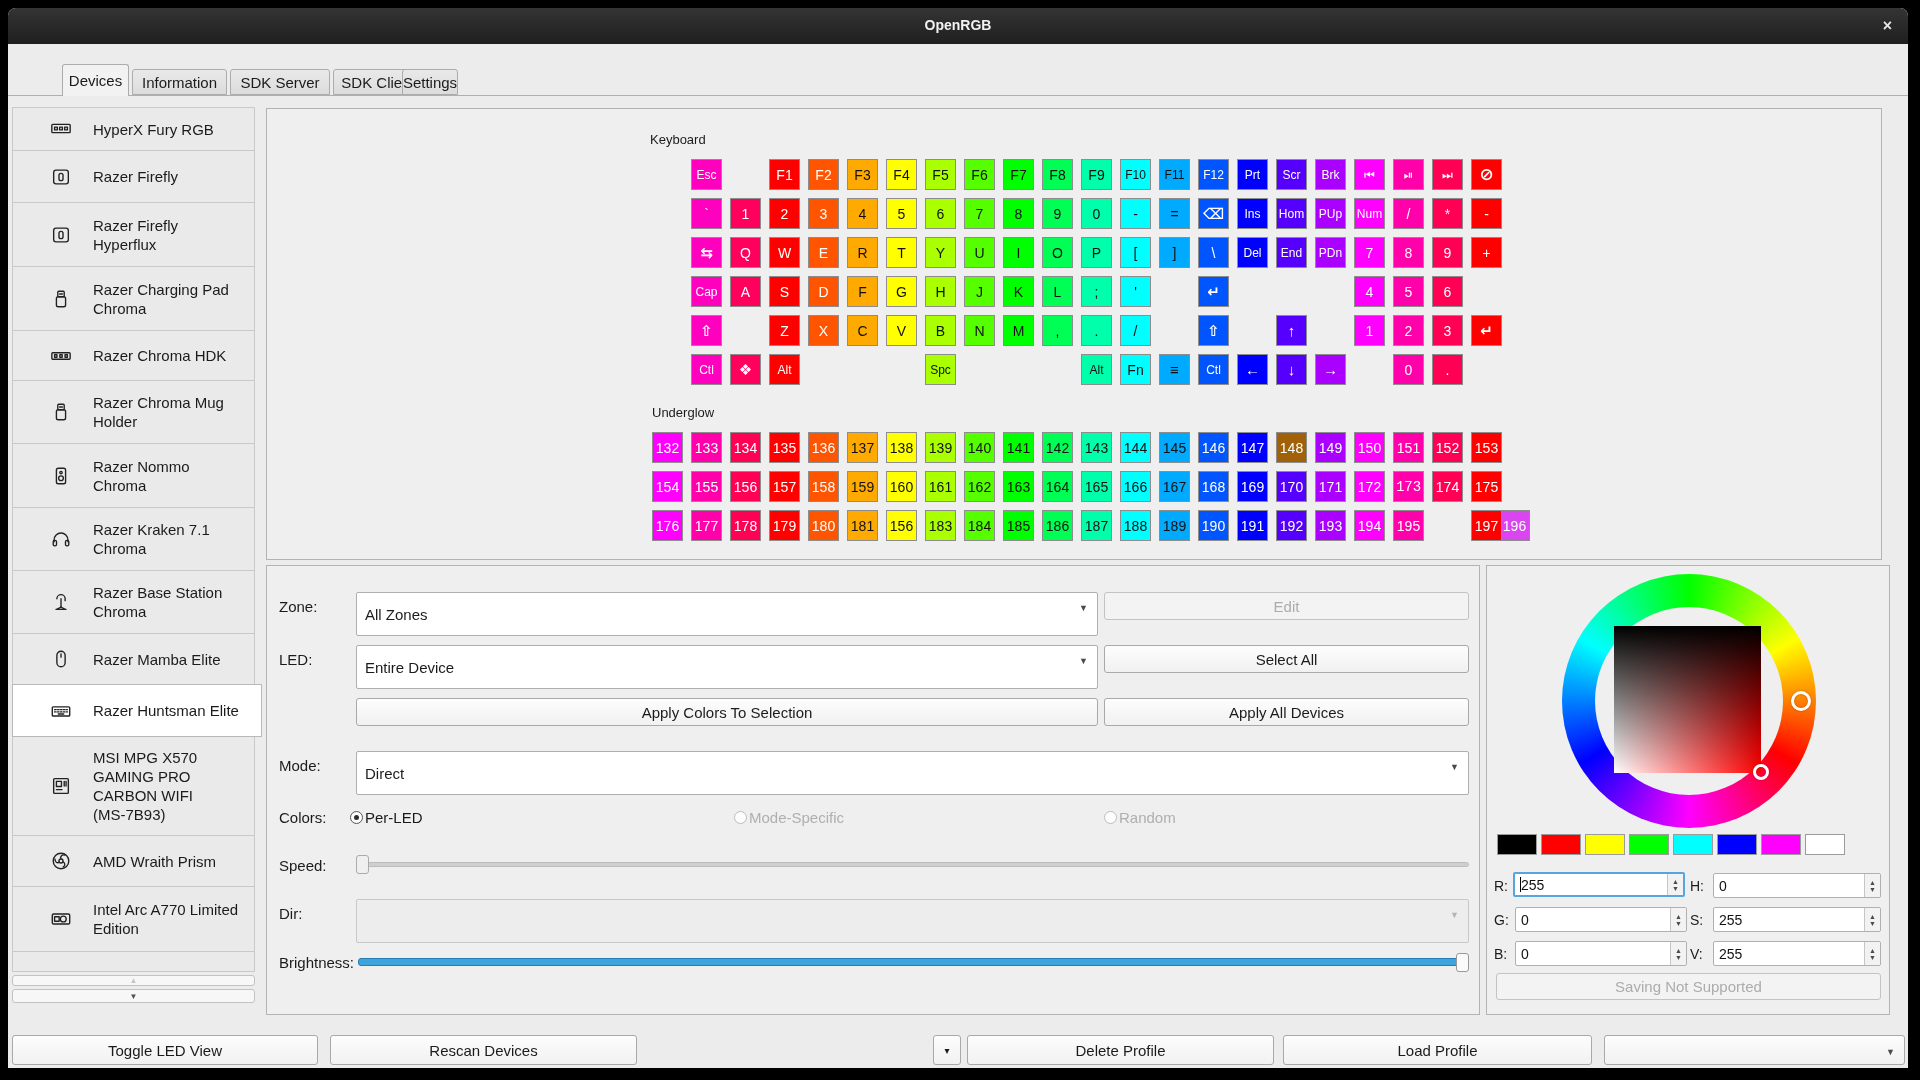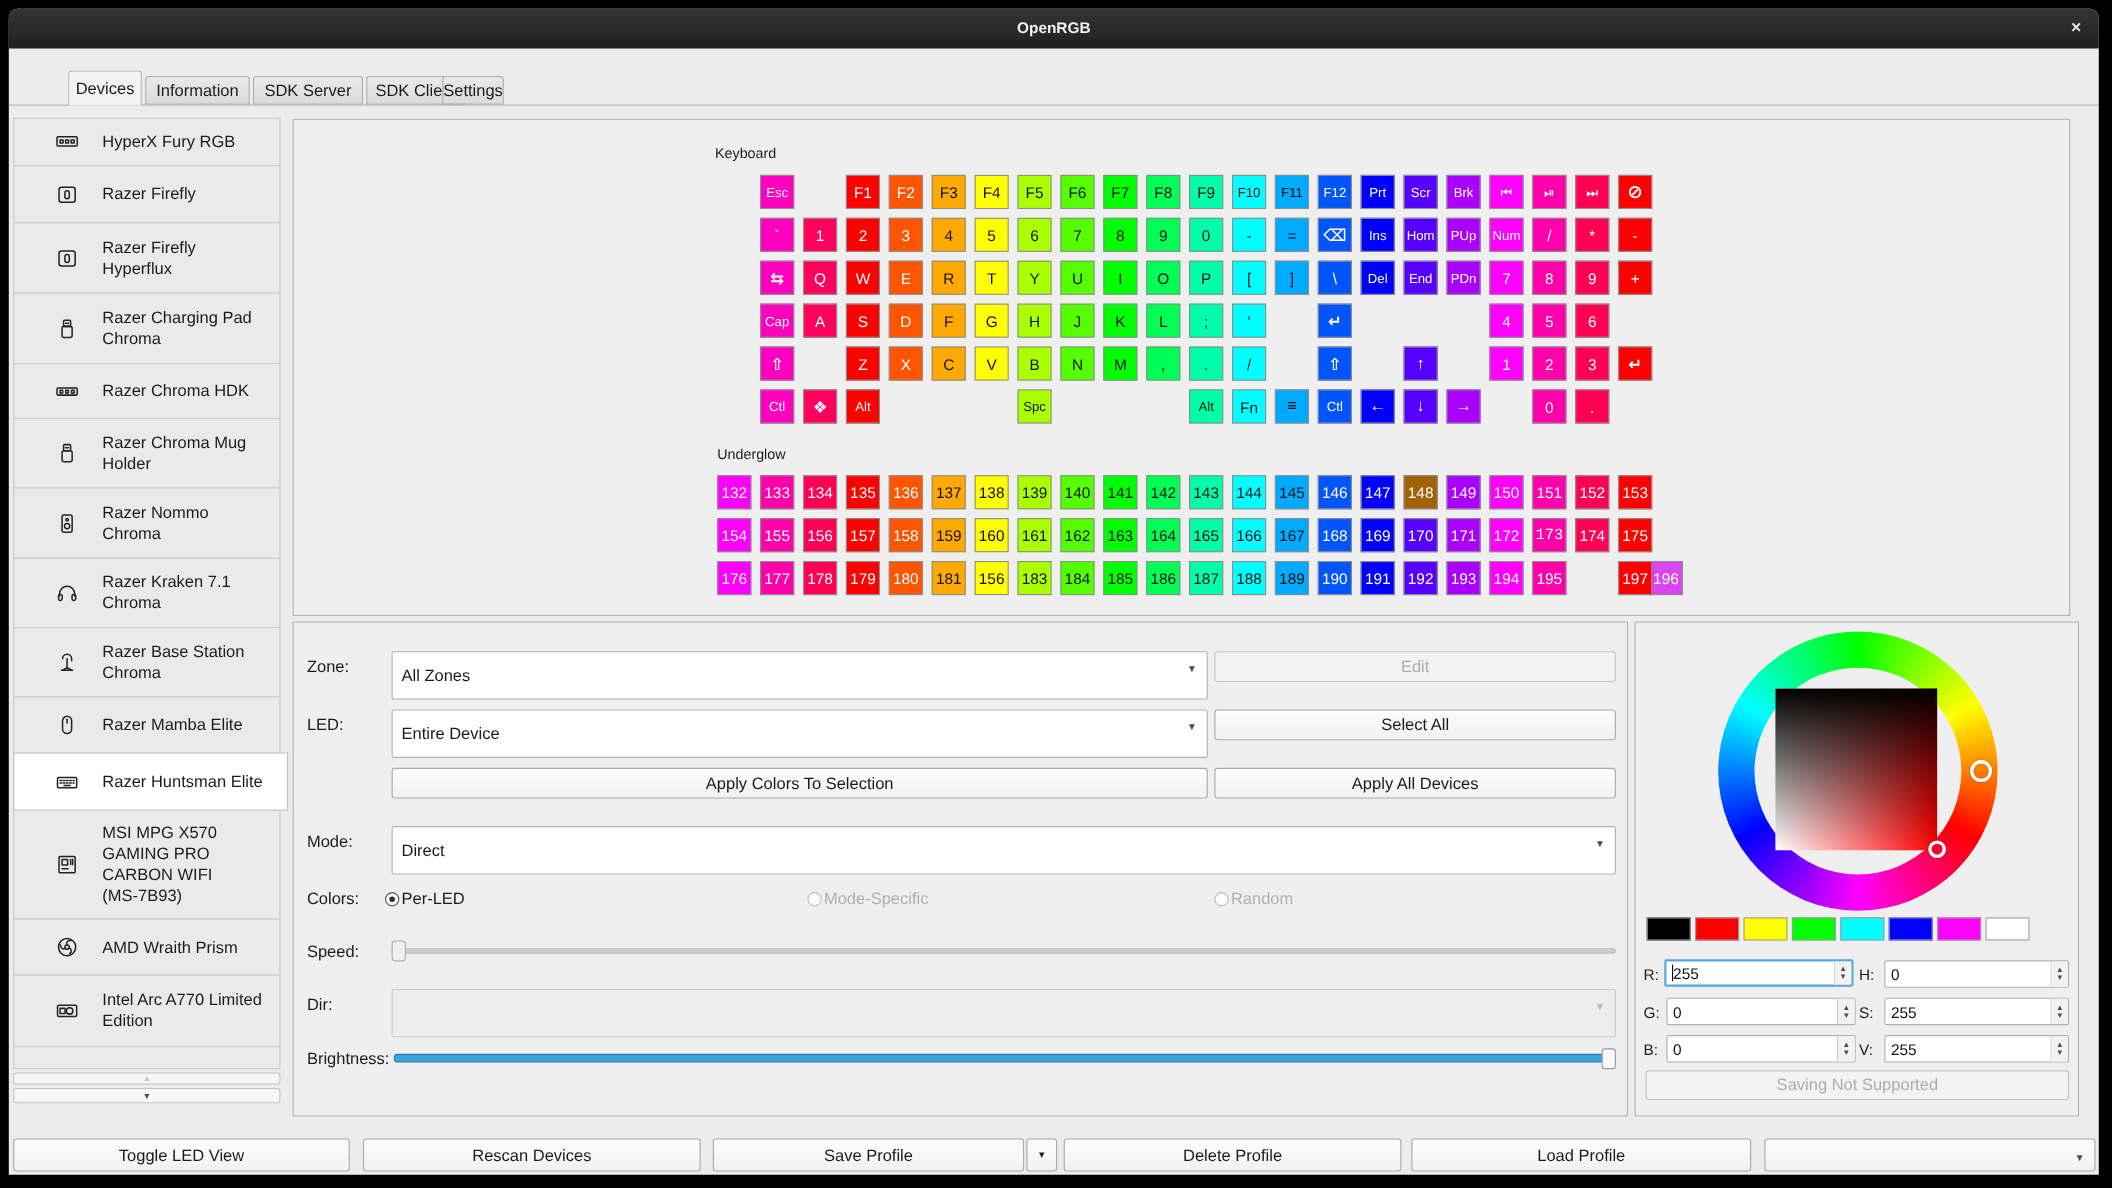--- a/index.html
+++ b/index.html
@@ -521,21 +521,20 @@
       <div class="swatch" style="left: 98px; background: rgb(255, 255, 0);"></div>
       <div class="swatch" style="left: 142px; background: rgb(0, 255, 0);"></div>
       <div class="swatch" style="left: 186px; background: rgb(0, 255, 255);"></div>
       <div class="swatch" style="left: 230px; background: rgb(0, 0, 255);"></div>
       <div class="swatch" style="left: 274px; background: rgb(255, 0, 255);"></div>
       <div class="swatch" style="left: 318px; background: rgb(255, 255, 255);"></div>
     </div>
 
   <div class="fbtn btn" style="left:4px; width:306px; height:30px">Toggle LED View</div>
   <div class="fbtn btn" style="left:322px; width:307px; height:30px">Rescan Devices</div>
-  <div class="fbtn btn" style="left:640px; width:283px; height:30px">Save Profile</div>
   <div class="fbtn btn" style="left:925px; width:28px; height:30px; font-size:10px">▾</div>
   <div class="fbtn btn" style="left:1275px; width:309px; height:30px">Load Profile</div>
   <div class="fbtn btn" style="left:959px; width:307px; height:30px">Delete Profile</div>
   <div class="fbtn combo" style="left:1596px; width:301px; height:30px; background:linear-gradient(#FDFDFD,#F1F1F1); border-color:#A9A9A9; border-radius:3px">
     <span></span>
     <span class="arrow" style="top:11px">▼</span>
   </div>
 </div>
 
 </body></html>

